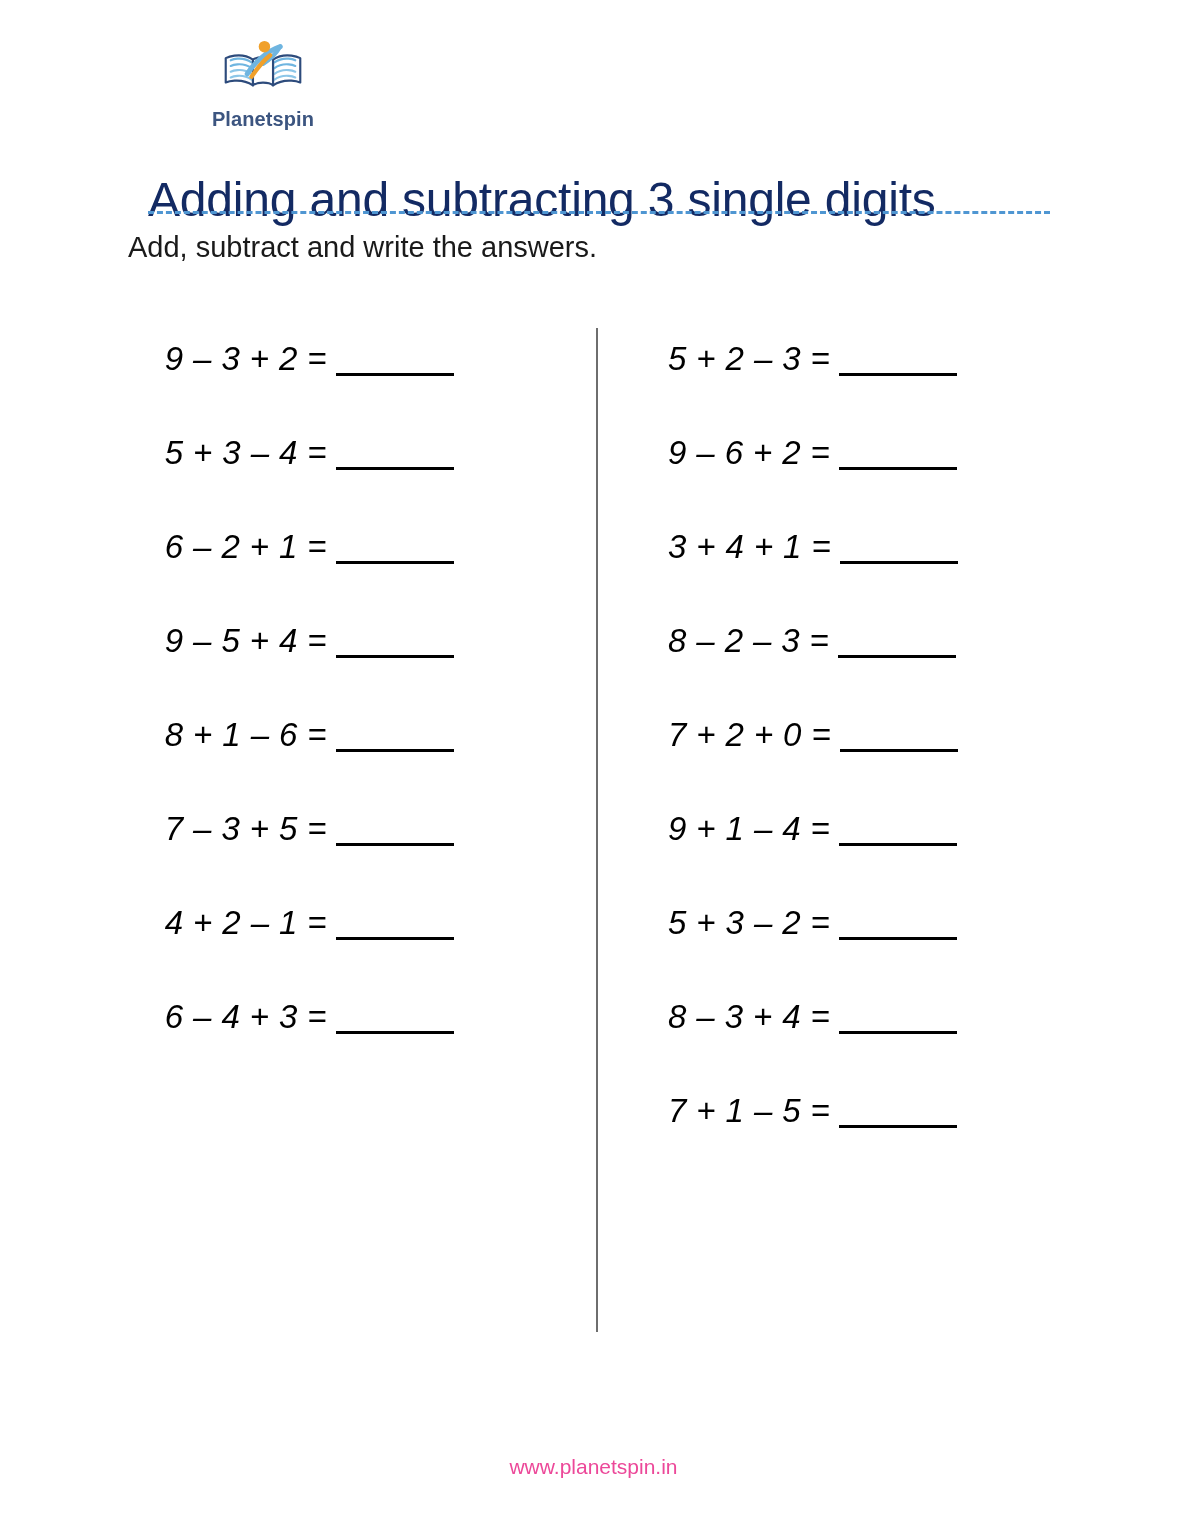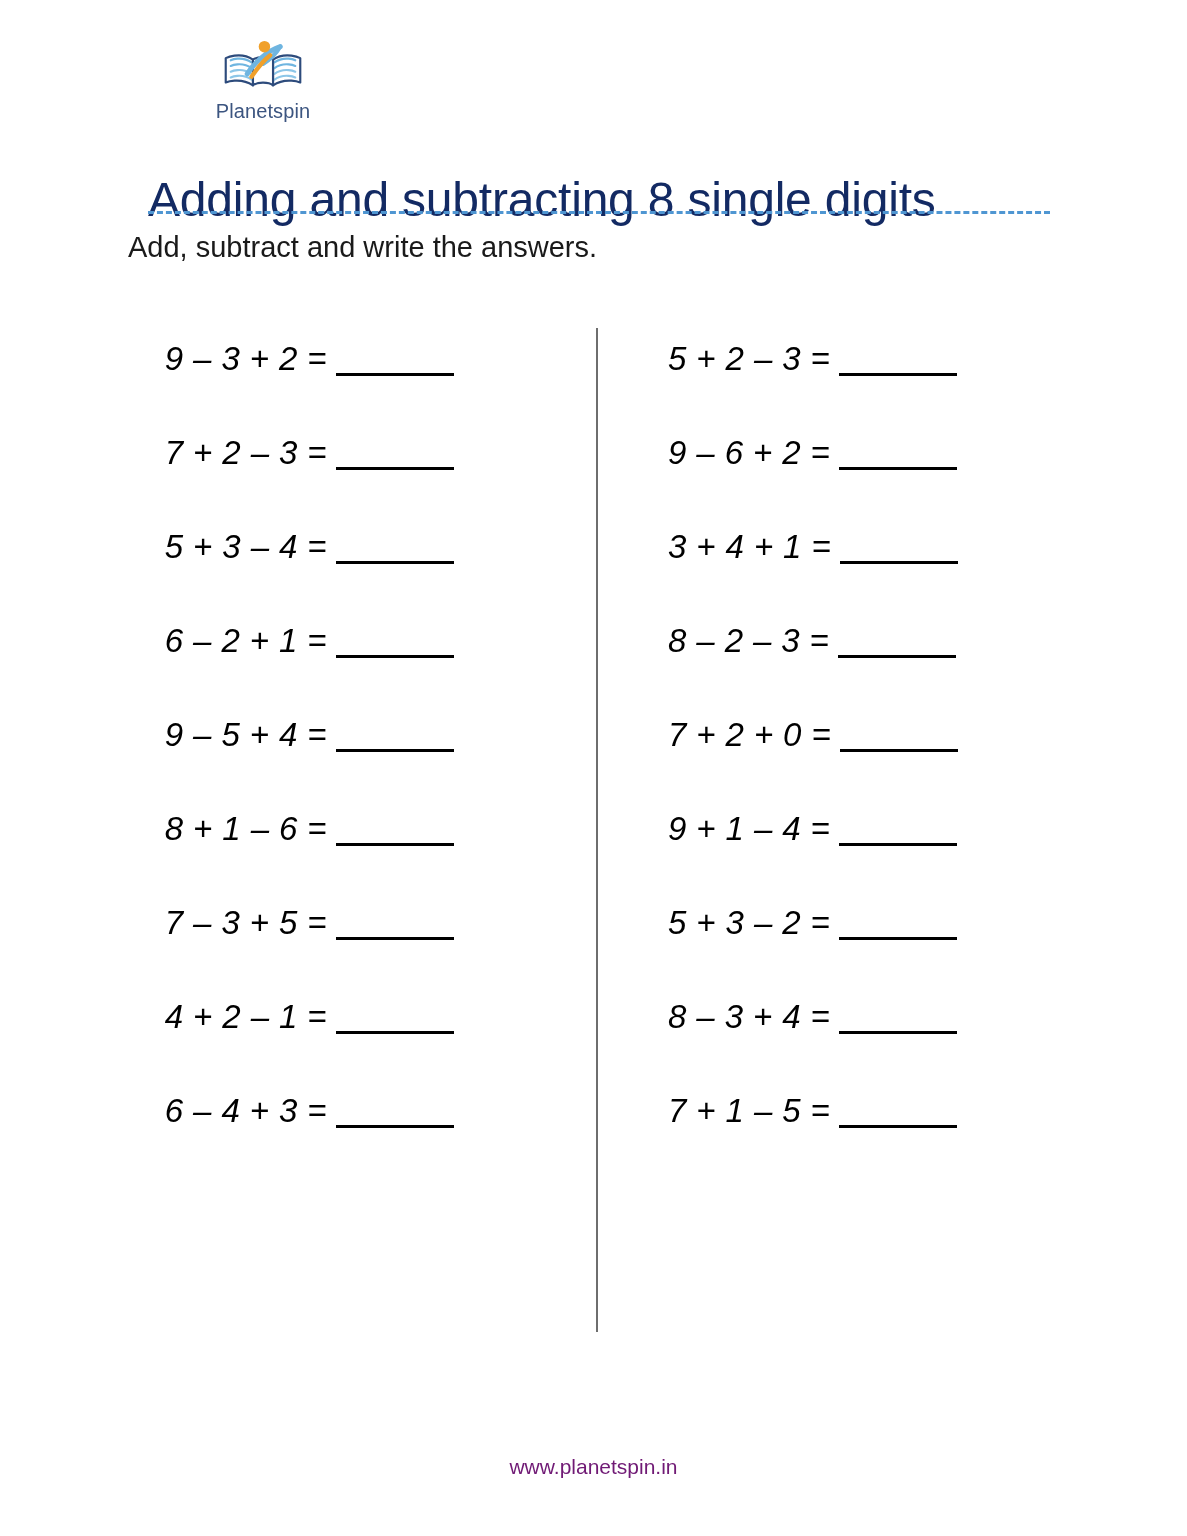--- a/index.html
+++ b/index.html
@@ -25,23 +25,23 @@
     text-align: center;
   }
   .brand-logo {
     display: block;
     margin: 0 auto;
     width: 86px;
     height: 56px;
   }
   .brand-name {
     display: block;
-    margin-top: 6px;
+    margin-top: 14px;
     font-size: 20px;
-    font-weight: normal;
+    font-weight: bold;
     letter-spacing: 0.1px;
     color: #3c5580;
     font-family: "Liberation Sans", sans-serif;
   }
 
   
   .title {
     position: absolute;
     left: 148px;
     top: 140px;
@@ -125,21 +125,21 @@
   }
 
   
   .footer {
     position: absolute;
     left: 0;
     top: 1455px;
     width: 1187px;
     text-align: center;
     font-size: 21px;
-    color: #701a75;
+    color: #ec4899;
   }
 </style>
 </head>
 <body>
 
 <div class="brand">
   <svg class="brand-logo" viewBox="0 0 120 78">
 
     <path d="M8 28 C8 28 28 18 46 30 L46 66 C28 54 8 62 8 62 Z" fill="#ffffff" stroke="#2d4b7c" stroke-width="3" stroke-linejoin="round"></path>
     <path d="M15 31 C15 31 30 24 44 34" fill="none" stroke="#6fb5e0" stroke-width="3" stroke-linecap="round"></path>
@@ -158,35 +158,32 @@
     <path d="M38 50 C48 34 66 18 84 12" fill="none" stroke="#6fb5e0" stroke-width="7" stroke-linecap="round"></path>
     <path d="M84 12 C78 22 70 30 60 36" fill="none" stroke="#6fb5e0" stroke-width="6" stroke-linecap="round"></path>
 
     <path d="M44 54 C52 42 60 32 70 24" fill="none" stroke="#f0a02a" stroke-width="6" stroke-linecap="round"></path>
 
     <circle cx="62" cy="12" r="8" fill="#f0a02a"></circle>
   </svg>
   <span class="brand-name">Planetspin</span>
 </div>
 
-<h1 class="title">Adding and subtracting 8 single digits</h1>
+<h1 class="title">Adding and subtracting 3 single digits</h1>
 <div class="title-rule"></div>
 
 <div class="instruction">Add, subtract and write the answers.</div>
 
 <div class="sheet">
   <div class="divider"></div>
   <div class="column col-left">
       <div class="problem">
         <div class="expr">9 – 3 + 2 =<span class="blank"></span></div>
       </div>
       <div class="problem">
-        <div class="expr">7 + 2 – 3 =<span class="blank"></span></div>
-      </div>
-      <div class="problem">
         <div class="expr">5 + 3 – 4 =<span class="blank"></span></div>
       </div>
       <div class="problem">
         <div class="expr">6 – 2 + 1 =<span class="blank"></span></div>
       </div>
       <div class="problem">
         <div class="expr">9 – 5 + 4 =<span class="blank"></span></div>
       </div>
       <div class="problem">
         <div class="expr">8 + 1 – 6 =<span class="blank"></span></div>

